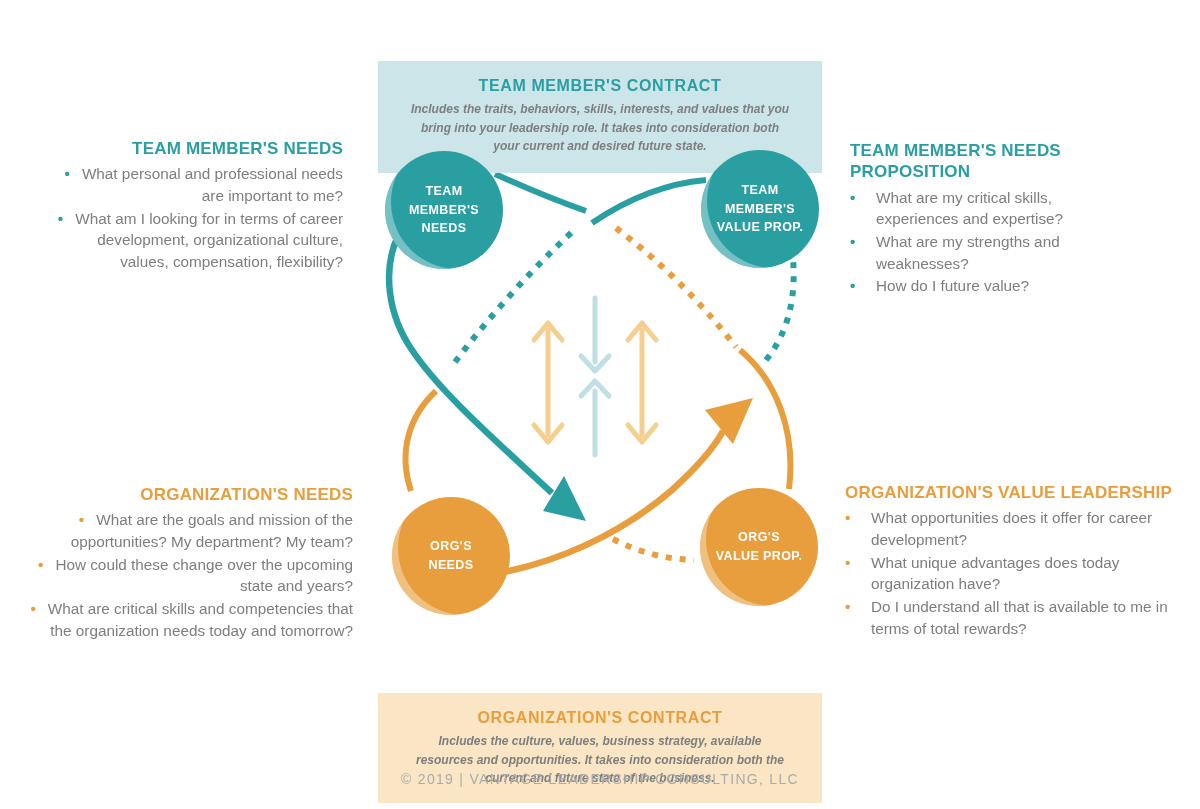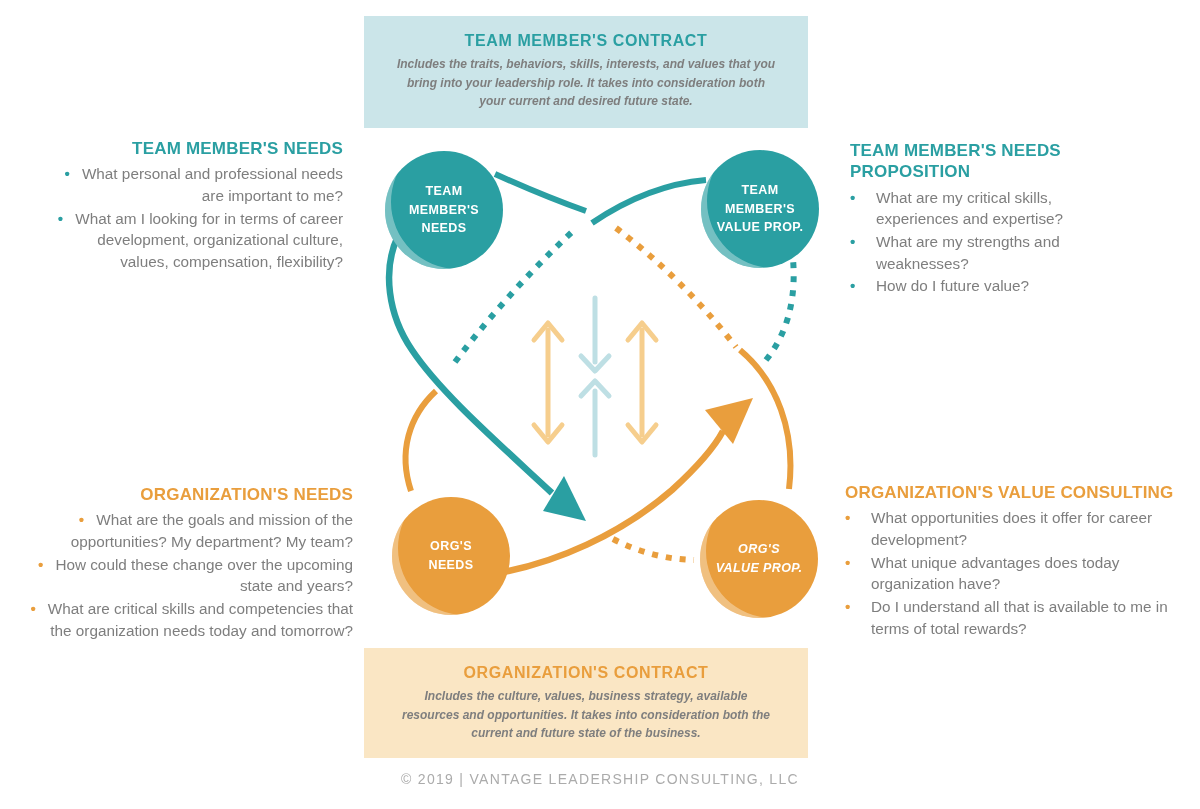--- a/index.html
+++ b/index.html
@@ -18,38 +18,38 @@
   .arc-orange{stroke:var(--orange);}
   .arc-thick{stroke-width:6.5;}
   .dotted{stroke-dasharray:6 8;stroke-linecap:butt;}
   .head-teal{fill:var(--teal);stroke:none;}
   .head-orange{fill:var(--orange);stroke:none;}
   .carrow{fill:none;stroke-width:5;stroke-linecap:round;stroke-linejoin:round;}
   .c-yellow{stroke:var(--yellow-arrow);}
   .c-blue{stroke:var(--blue-arrow);}
 
   
-  .contract-box{position:absolute;left:364px;width:444px;text-align:center;padding:16px 32px 12px;}
+  .contract-box{position:absolute;left:378px;width:444px;text-align:center;padding:16px 32px 12px;margin-top:45px;}
   .contract-box.top{top:16px;height:112px;background:var(--teal-box-bg);}
   .contract-box.bottom{top:648px;height:110px;background:var(--orange-box-bg);}
   .contract-title{font-size:16px;font-weight:bold;letter-spacing:.6px;margin-bottom:5px;}
   .contract-box.top .contract-title{color:var(--teal);}
   .contract-box.bottom .contract-title{color:var(--orange);}
   .contract-desc{font-size:12px;font-style:italic;font-weight:bold;color:var(--body-text);line-height:1.55;}
 
   
   .node{position:absolute;width:118px;height:118px;border-radius:50%;display:flex;align-items:center;justify-content:center;
         box-shadow:inset 14px -8px 0 -8px rgba(255,255,255,.35);}
   .node.teal{background:var(--teal);}
   .node.orange{background:var(--orange);}
   .node-label{width:88px;text-align:center;color:var(--white);font-weight:bold;font-size:12.5px;letter-spacing:.4px;line-height:1.5;}
   .node-tn{left:385px;top:151px;}
   .node-tv{left:701px;top:150px;}
   .node-on{left:392px;top:497px;}
-  .node-ov{left:700px;top:500px;font-style:italic;}
+  .node-ov{left:700px;top:488px;}
 
   
   .section{position:absolute;font-size:15.3px;color:var(--body-text);line-height:1.42;}
   .section .sec-title{font-size:17px;font-weight:bold;letter-spacing:.2px;line-height:1.25;margin-bottom:4px;}
   .sec-teal .sec-title{color:var(--teal);}
   .sec-orange .sec-title{color:var(--orange);}
   .sec-right{text-align:right;}
   .sec-left{text-align:left;}
   .b-item{margin-bottom:1px;}
   .marker::before{content:"\2022";font-weight:bold;}
@@ -154,21 +154,21 @@
   </div>
 
   <div class="section sec-orange sec-right sec-org-needs">
     <div class="sec-title">ORGANIZATION'S NEEDS</div>
     <div class="b-item"><span class="marker"></span><span class="b-text">What are the goals and mission of the opportunities? My department? My team?</span></div>
     <div class="b-item"><span class="marker"></span><span class="b-text">How could these change over the upcoming state and years?</span></div>
     <div class="b-item"><span class="marker"></span><span class="b-text">What are critical skills and competencies that the organization needs today and tomorrow?</span></div>
   </div>
 
   <div class="section sec-orange sec-left sec-org-value">
-    <div class="sec-title">ORGANIZATION'S VALUE CONSULTING</div>
+    <div class="sec-title">ORGANIZATION'S VALUE LEADERSHIP</div>
     <div class="b-item">
         <span class="marker"></span>
         <span class="b-text">What opportunities does it offer for career development?</span>
       </div>
     <div class="b-item">
         <span class="marker"></span>
         <span class="b-text">What unique advantages does today organization have?</span>
       </div>
     <div class="b-item">
         <span class="marker"></span>

